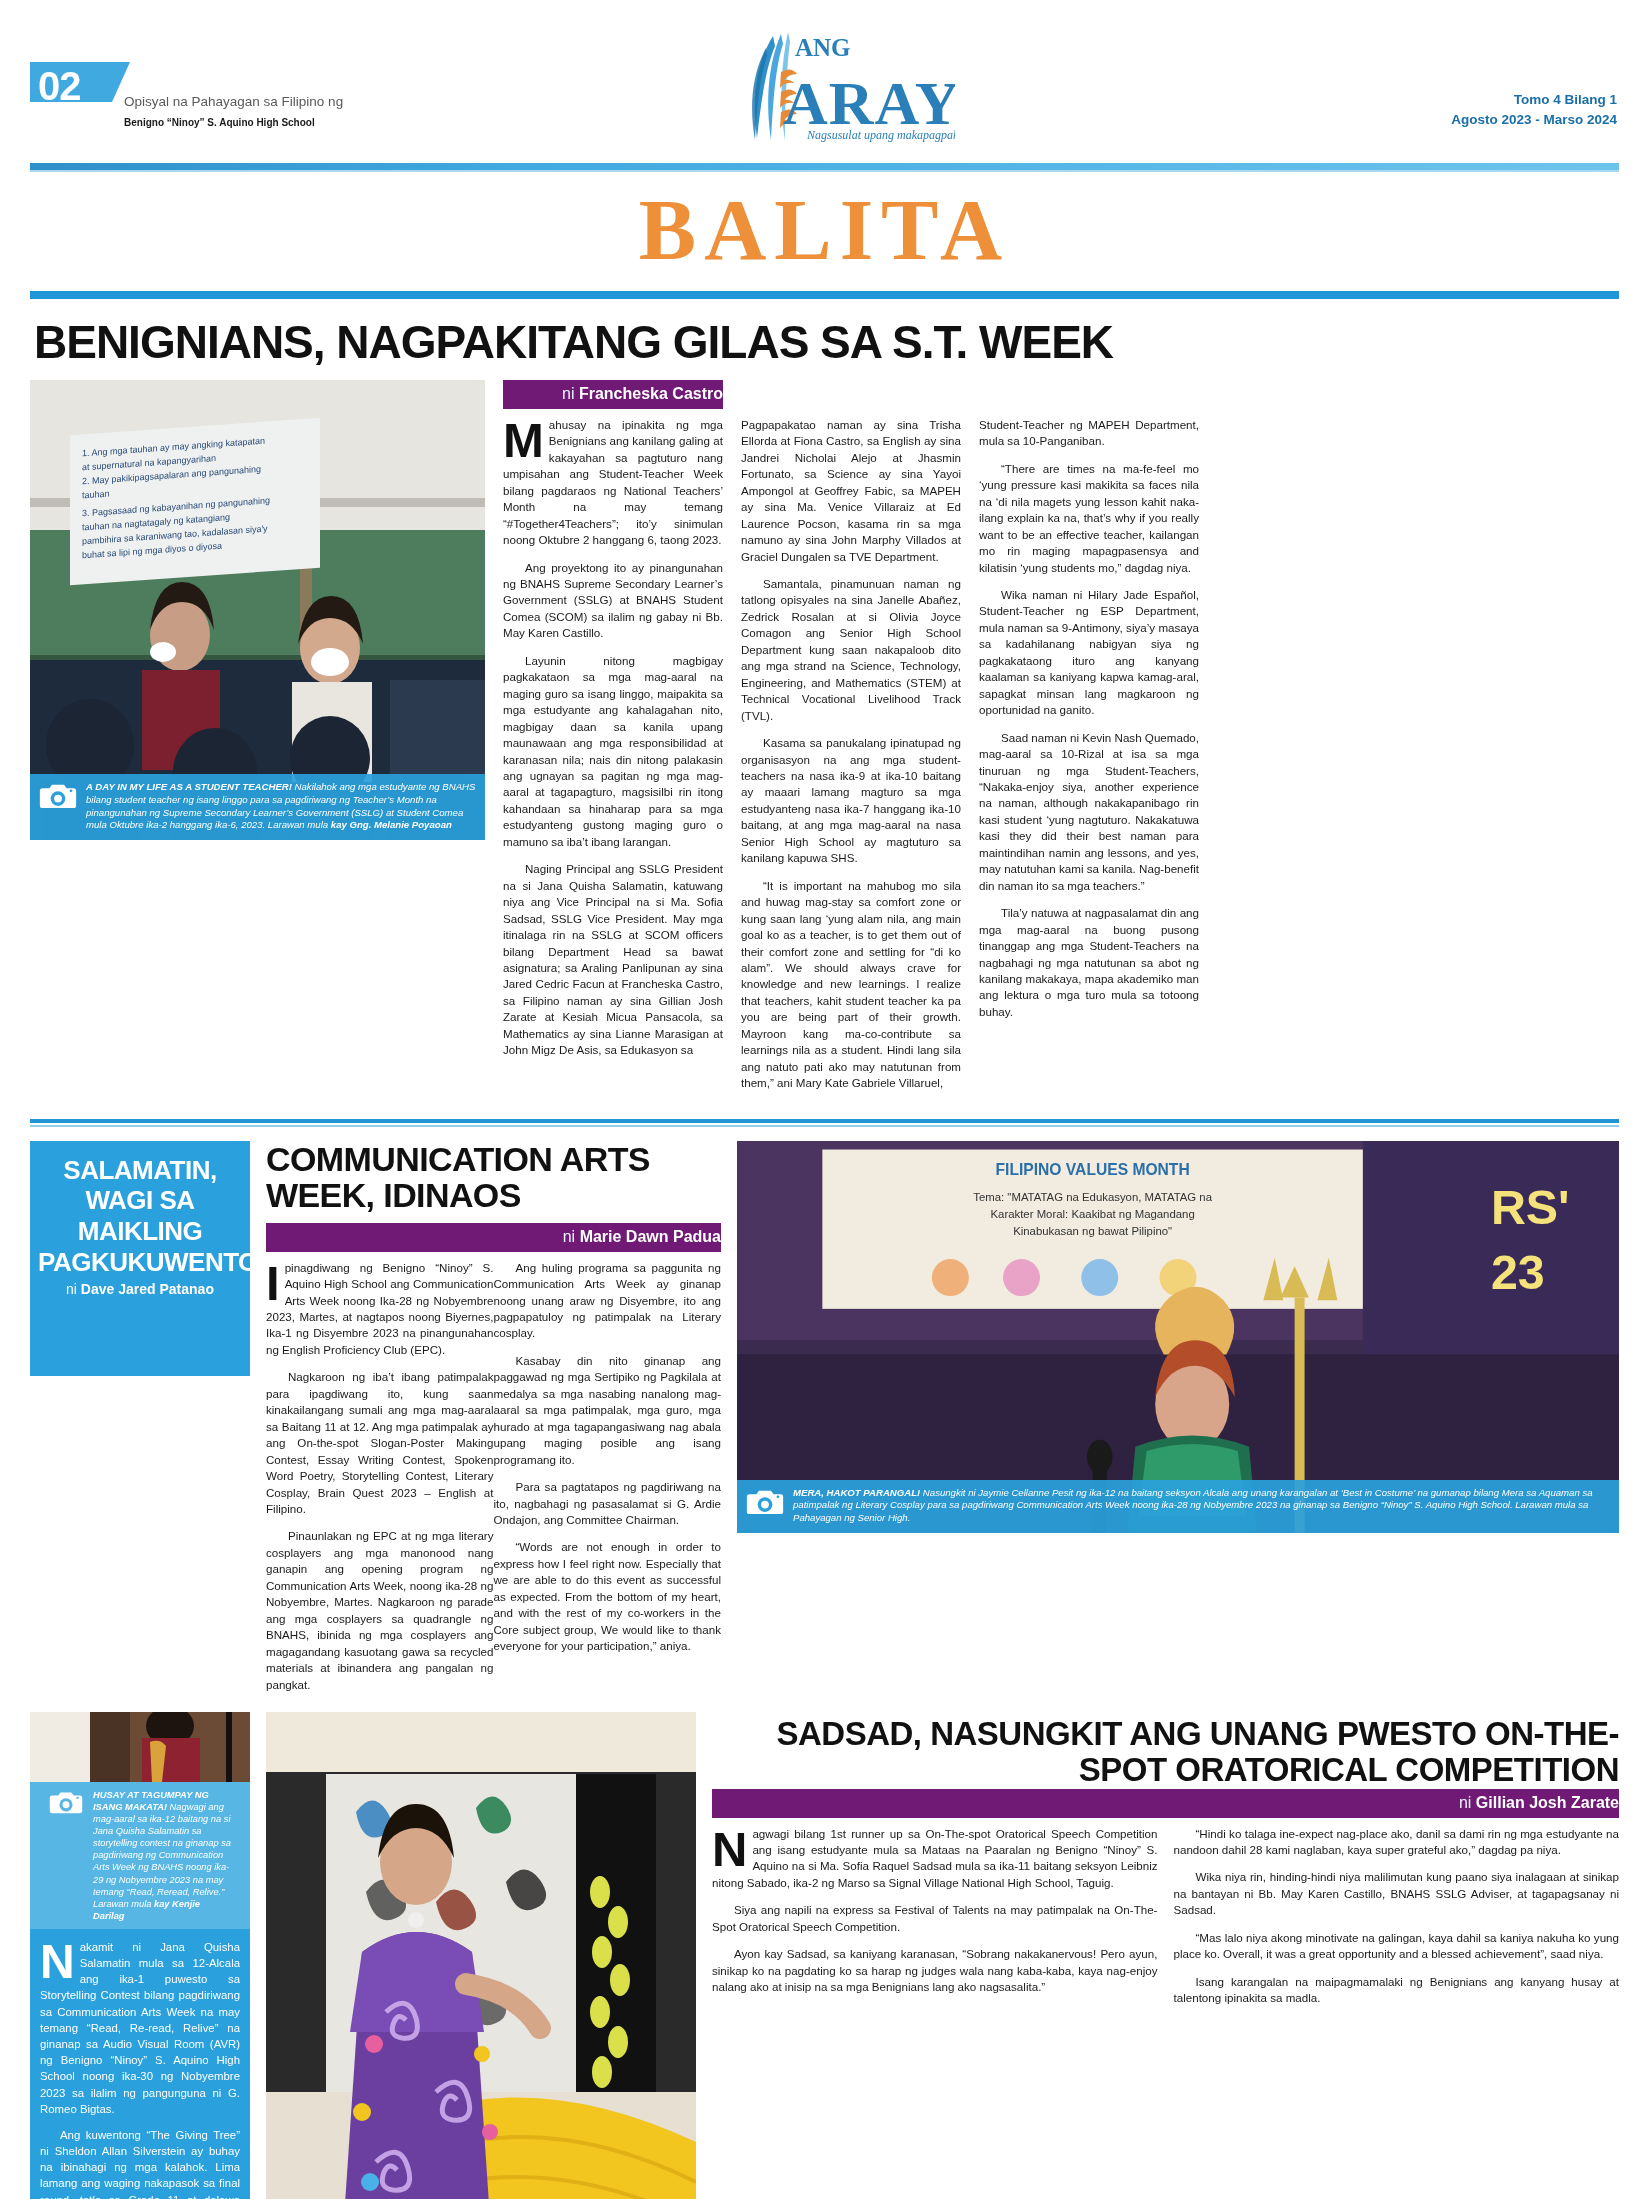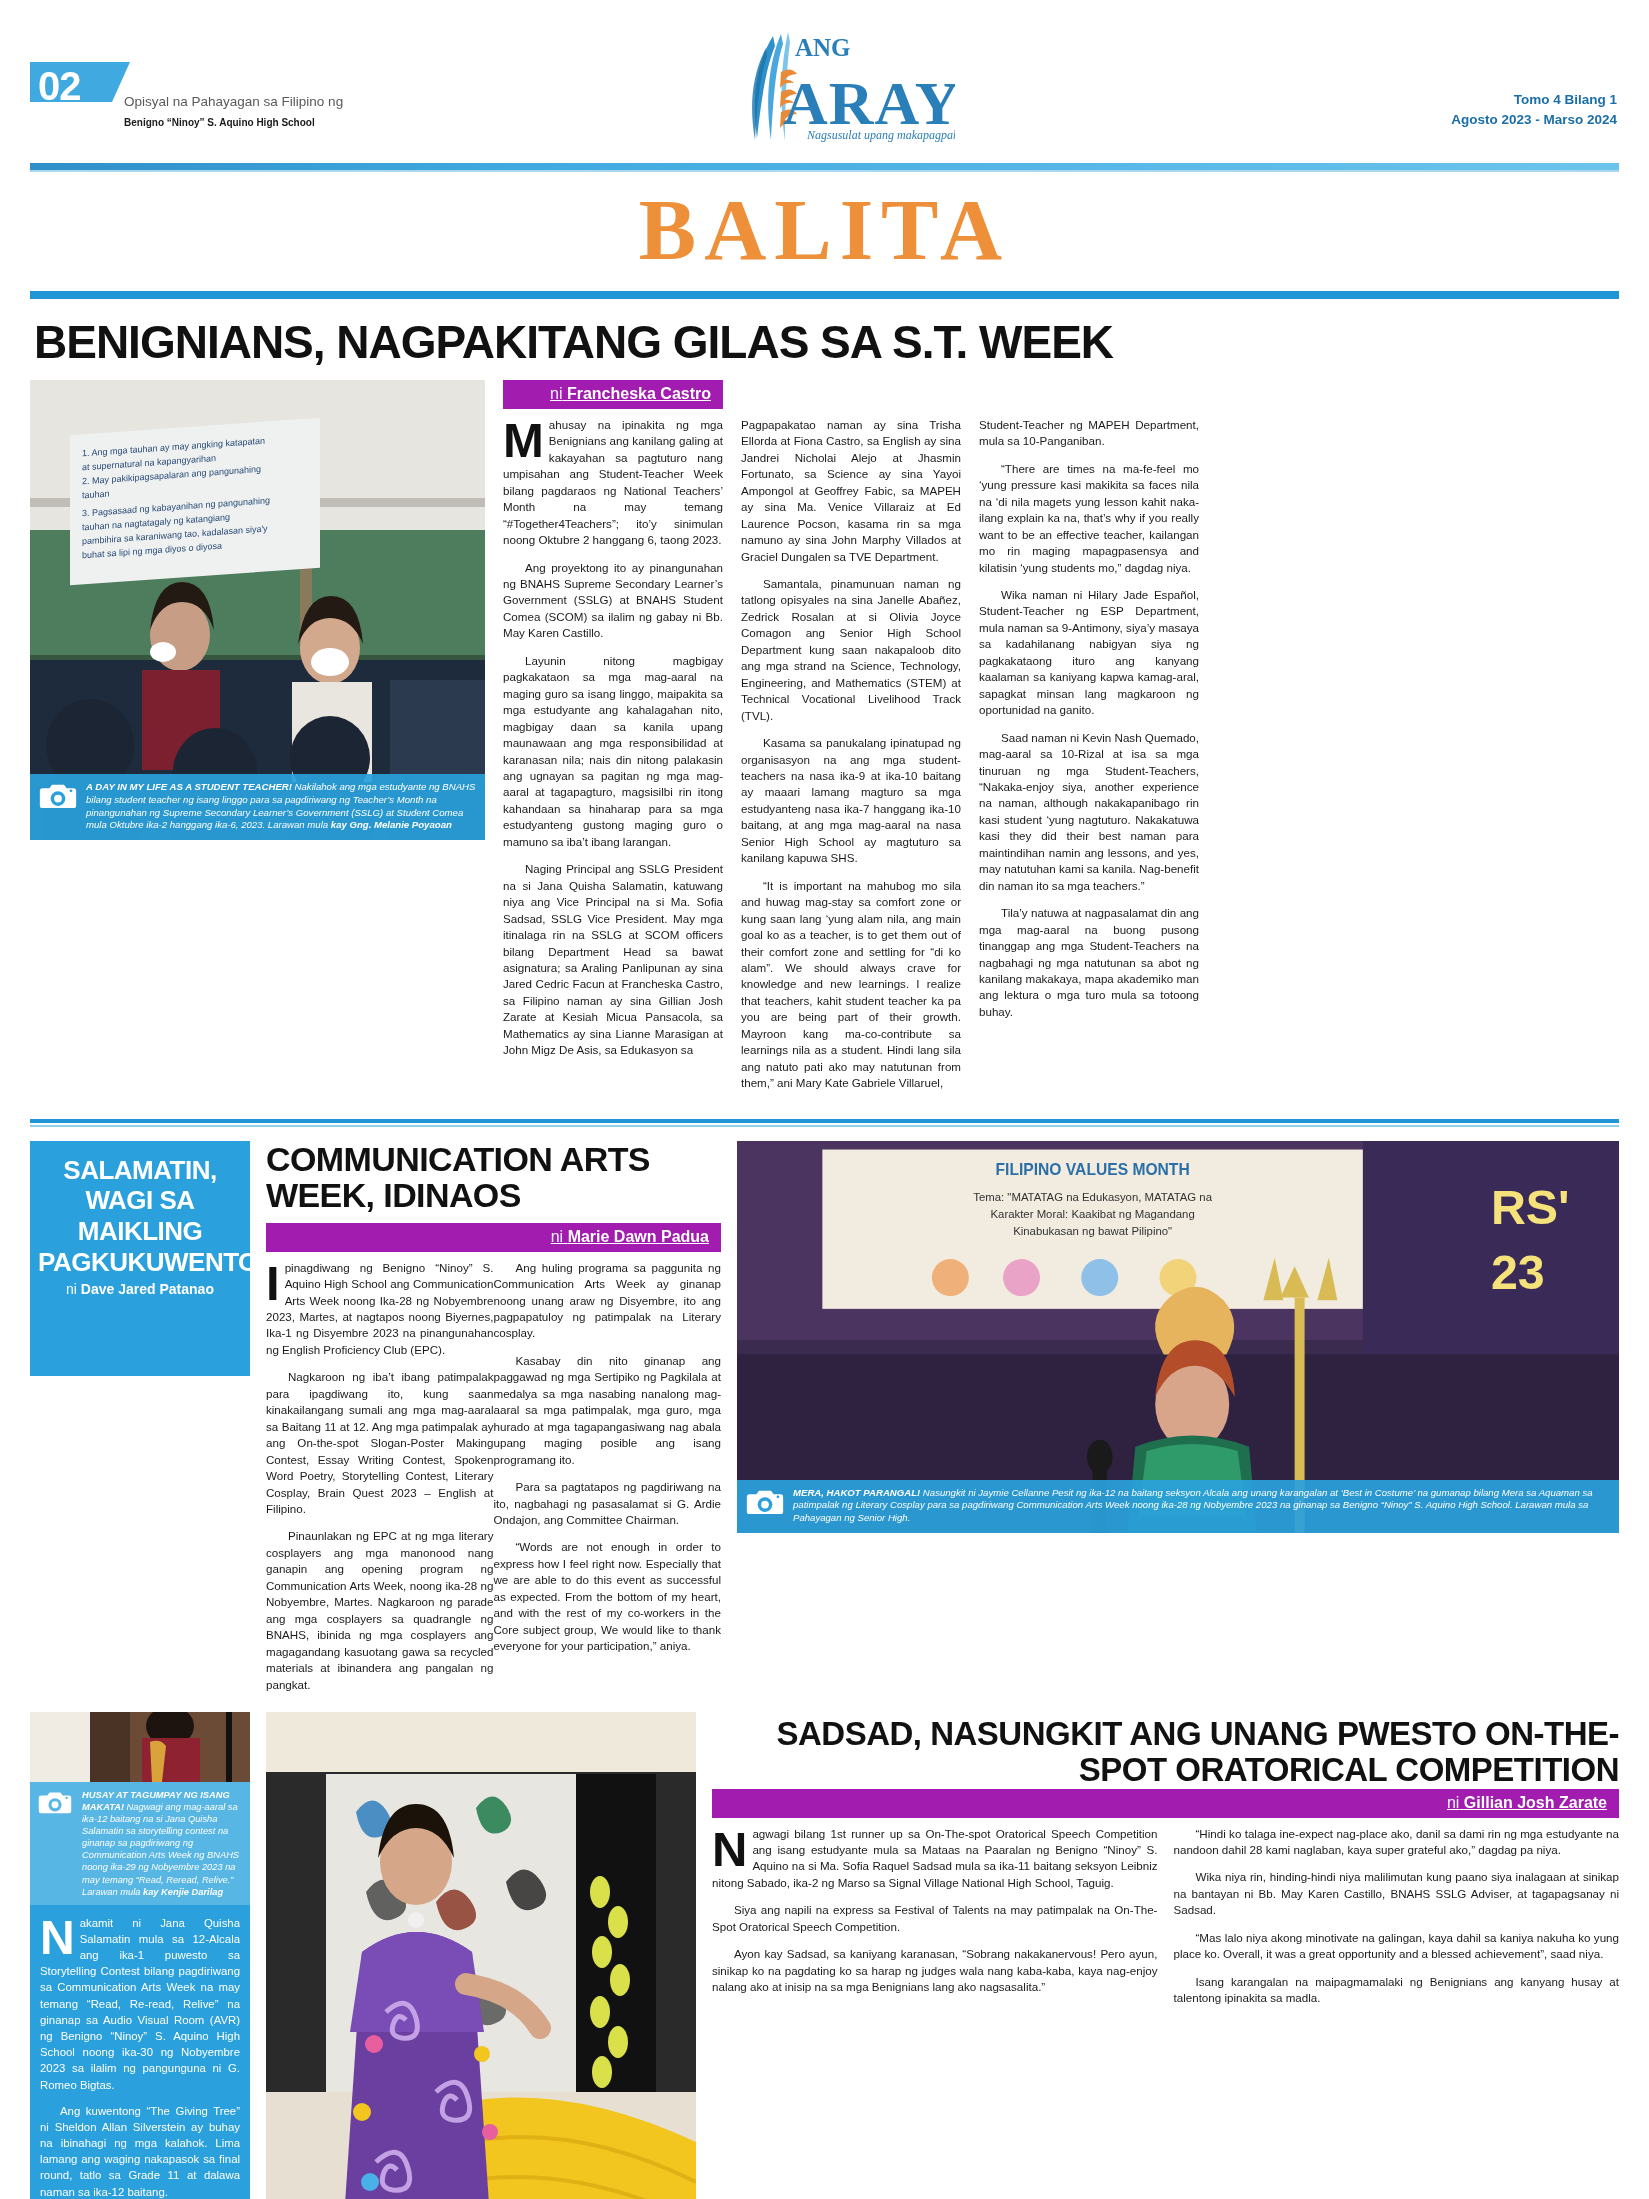--- a/index.html
+++ b/index.html
@@ -90,22 +90,22 @@
   }
   .cap-icon { flex: 0 0 auto; width: 38px; }
   .cap-text {
     font-size: 9.6px; line-height: 1.32; color: #fff; font-style: italic;
     font-family: "Liberation Sans", sans-serif;
   }
   .cap-text b { font-style: italic; font-weight: bold; }
   .cap-lead { font-weight: bold; }
 
   .byline-bar {
-    background: #a21caf; color: #fff; text-align: right;
-    padding: 5px 12px 6px 0; font-size: 16px; margin-bottom: 8px; text-decoration: underline;
+    background: #701a75; color: #fff; text-align: right;
+    padding: 5px 0 6px 0; font-size: 16px; margin-bottom: 8px;
   }
   .byline-bar .ni { font-weight: normal; color:#eaf6fd; }
   .byline-bar b { font-weight: bold; }
 
   .body-col { font-size: 11.6px; line-height: 1.42; color: #1a1a1a; text-align: justify; }
   .body-col p { margin-bottom: 11px; text-indent: 22px; }
   .body-col p.nofirst { text-indent: 0; }
 
   .dropcap::first-letter {
     float: left; font-size: 49px; line-height: 0.82; font-weight: bold;
@@ -139,21 +139,21 @@
   }
   .sec3-cols { display: grid; grid-template-columns: 1fr 1fr; gap: 16px; }
 
   .panel-body { font-size: 11.4px; line-height: 1.42; color: #fff; text-align: justify; padding: 0 10px 10px 10px; }
   .panel-body p { margin-bottom: 10px; text-indent: 20px; }
   .panel-dropcap::first-letter {
     float: left; font-size: 48px; line-height: 0.82; font-weight: bold;
     padding: 3px 5px 0 0; color: #fff;
   }
   .panel-cap {
-    background: #57b6e4; display:flex; gap: 8px; padding: 7px 8px;
+    background: #57b6e4; display:flex; gap: 8px; padding: 7px 19px;
     font-size: 9.3px; line-height: 1.3; color:#fff; font-style: italic;
   }
 
   
   .ph-inner { position:absolute; inset:0; }
 </style>
 </head>
 <body>
 
 <div class="page">

